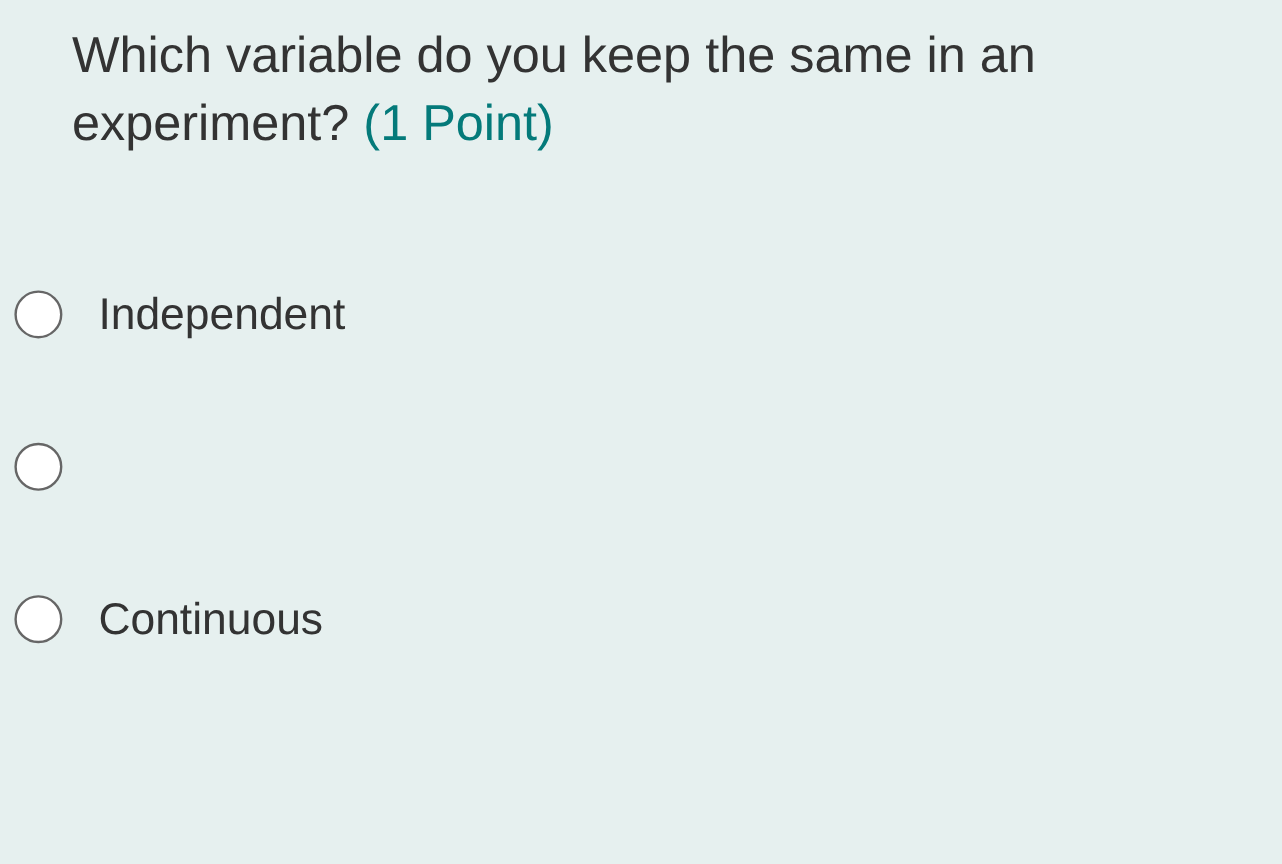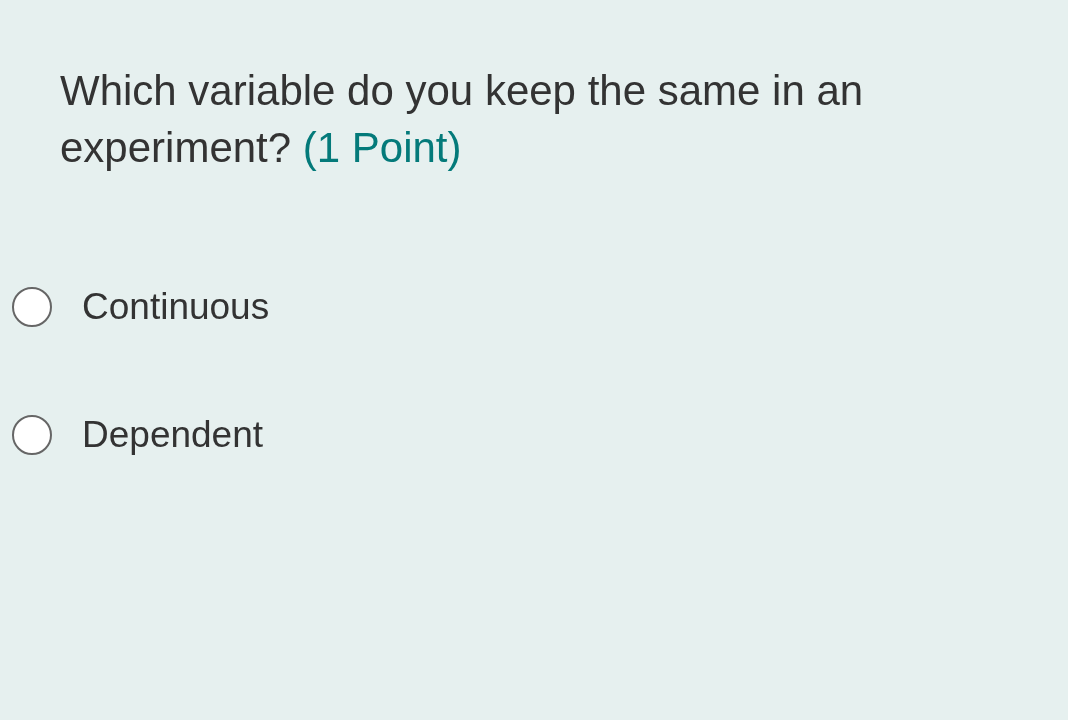--- a/index.html
+++ b/index.html
@@ -11,21 +11,20 @@
       font-family: 'Segoe UI', Arial, sans-serif;
       background: #e6f0ef;
       width: 1068px;
       height: 720px;
       padding: 0;
       position: relative;
       overflow: hidden;
     }
     .container {
       padding: 18px 60px 0 60px;
-      margin-top: 45px;
     }
     .question-block {
       margin-bottom: 110px;
     }
     .question-text {
       font-size: 42px;
       line-height: 1.35;
       color: #333333;
       font-weight: 400;
     }
@@ -66,20 +65,23 @@
 
 <div class="container">
   <div class="question-block">
     <span class="question-text">Which variable do you keep the same in an experiment? </span>
     <span class="question-text points">(1 Point)</span>
   </div>
 
   <div class="options-block">
     <div class="option-row">
       <span class="radio-circle"></span>
-      <span class="option-label">Continuous</span>
+      <span class="option-label">Independent</span>
     </div>
     <div class="option-row">
       <span class="radio-circle"></span>
-      <span class="option-label">Dependent</span>
+    </div>
+    <div class="option-row">
+      <span class="radio-circle"></span>
+      <span class="option-label">Continuous</span>
     </div>
   </div>
 </div>
 
 </body></html>

